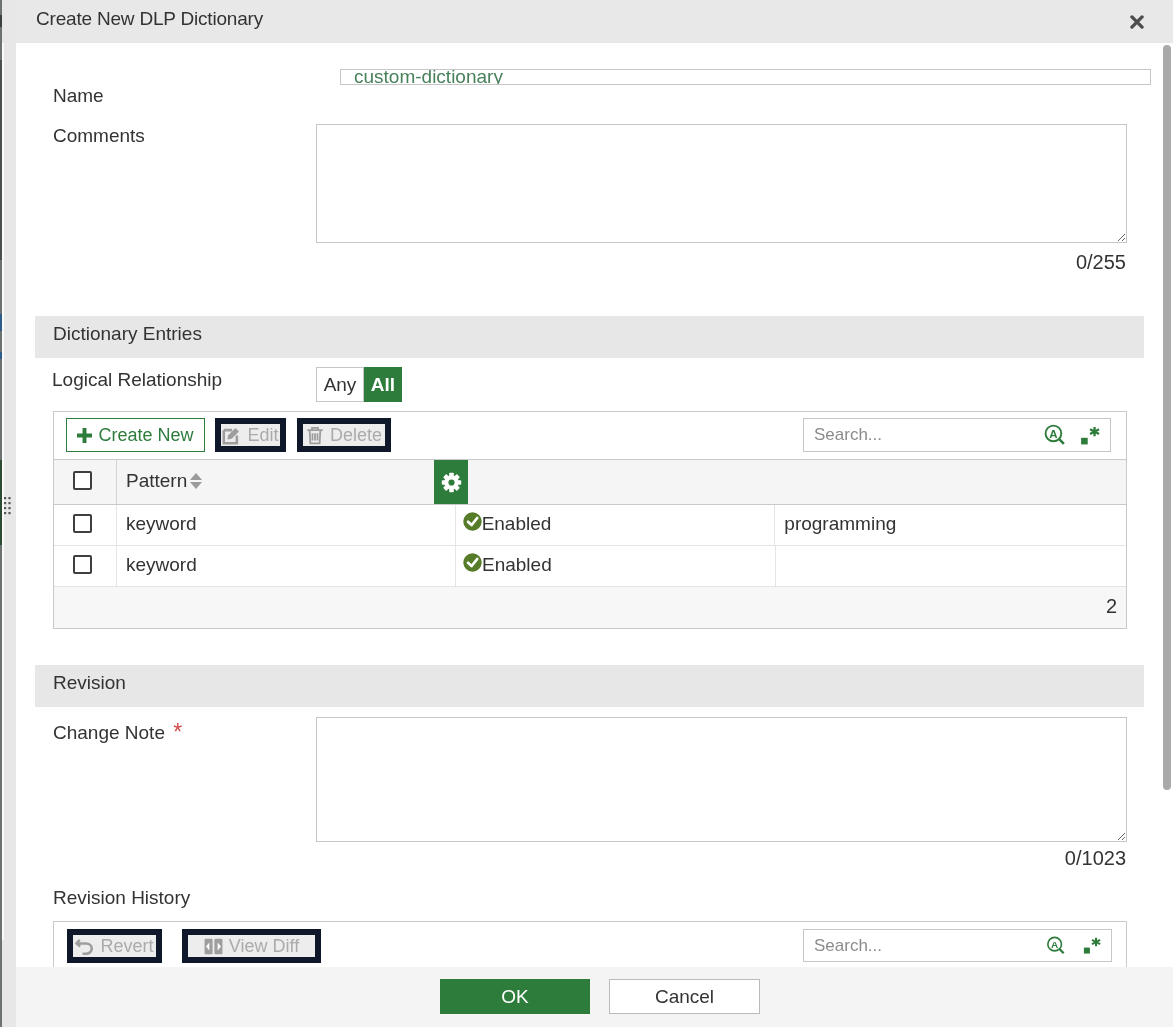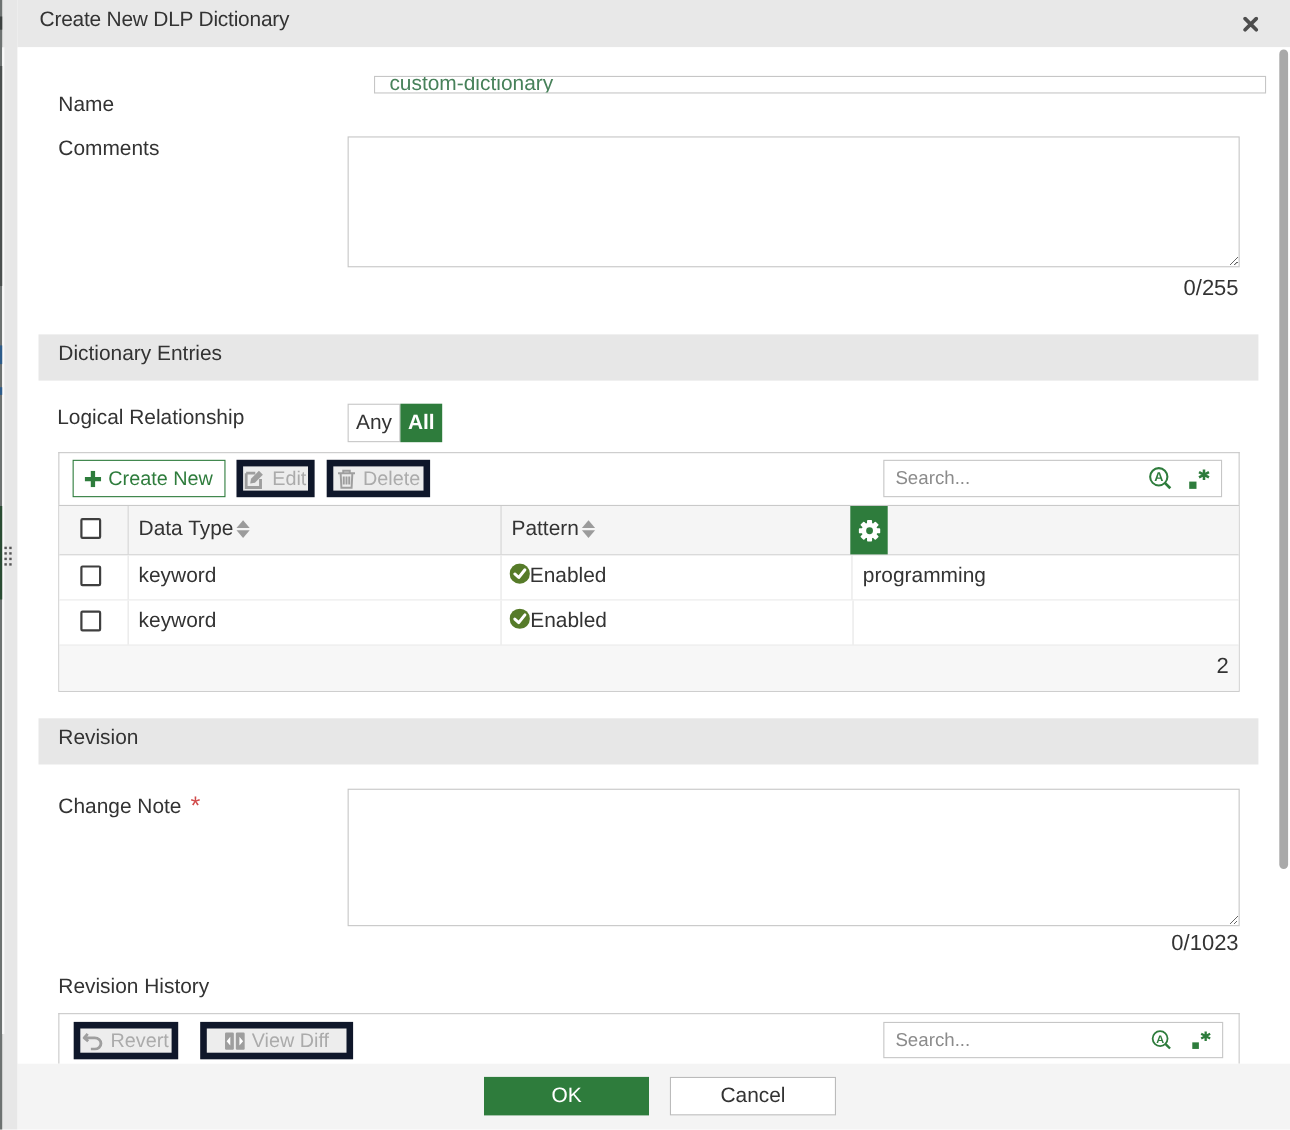--- a/index.html
+++ b/index.html
@@ -13,21 +13,21 @@
 #whitestrip { left:2px; top:43px; width:2px; height:897px; background:#fafafa; }
 
 
 #hdr { left:16px; top:0; width:1157px; height:43px; background:#e8e8e8; }
 #hdr .title { position:absolute; left:20px; top:8px; font-size:19px; color:#333; letter-spacing:-0.2px; }
 
 
 #bodyarea { left:16px; top:43px; width:1157px; height:924px; background:#fff; }
 
 .label { font-size:19px; color:#333; }
-.band { left:35px; width:1109px; height:42px; background:#e7e7e7; }
+.band { left:35px; width:1109px; height:42px; background:#e7e7e7;margin-top:12px; }
 .band span { position:absolute; left:18px; top:7px; font-size:19px; color:#333; }
 
 input.txt, textarea.txt { border:1px solid #c6c6c6; font-family:"Liberation Sans",sans-serif; font-size:19px; padding:2px 13px; color:#333; outline:none; background:#fff; }
 textarea.txt { resize:both; padding:6px 12px; }
 .counter { font-size:20px; color:#333; text-align:right; }
 
 
 .tgl { display:flex; font-size:19px; }
 .tgl .any { width:48px; height:35px; background:#fff; border:1px solid #c6c6c6; color:#333; display:flex; align-items:center; justify-content:center; }
 .tgl .all { width:38px; height:35px; background:#2e7c3c; color:#fff; font-weight:bold; display:flex; align-items:center; justify-content:center; }
@@ -144,24 +144,20 @@
       <rect x="2" y="12.2" width="6.3" height="6.3" fill="#2e7c3c"></rect>
       <path d="M14.8 1.8 v9 M10.5 4 l8.6 4.6 M19.1 4 l-8.6 4.6" stroke="#2e7c3c" stroke-width="2.2"></path>
     </svg>
   </div>
 
   <div class="abs" id="grid">
     <div class="hrow">
       <div class="hcell" style="width:63px; justify-content:center;">
         <div class="cb" style="margin-right:5px;"></div>
       </div>
-      <div class="hcell" style="width:339px; padding-left:9px;">Data Type<span class="sort">
-          <i class="up"></i>
-          <i class="dn"></i>
-        </span></div>
       <div class="hcell" style="width:317px; padding-left:9px; border-right:none;">Pattern<span class="sort">
           <i class="up"></i>
           <i class="dn"></i>
         </span></div>
       <div style="width:34px; height:100%; background:#2e7c3c; display:flex; align-items:center; justify-content:center;">
         <svg width="21" height="21" viewBox="0 0 21 21">
           <g fill="#fff">
             <circle cx="10.5" cy="10.5" r="7.2"></circle>
             <g>
               <rect x="8.2" y="0.8" width="4.6" height="4.5" rx="0.8"></rect>

